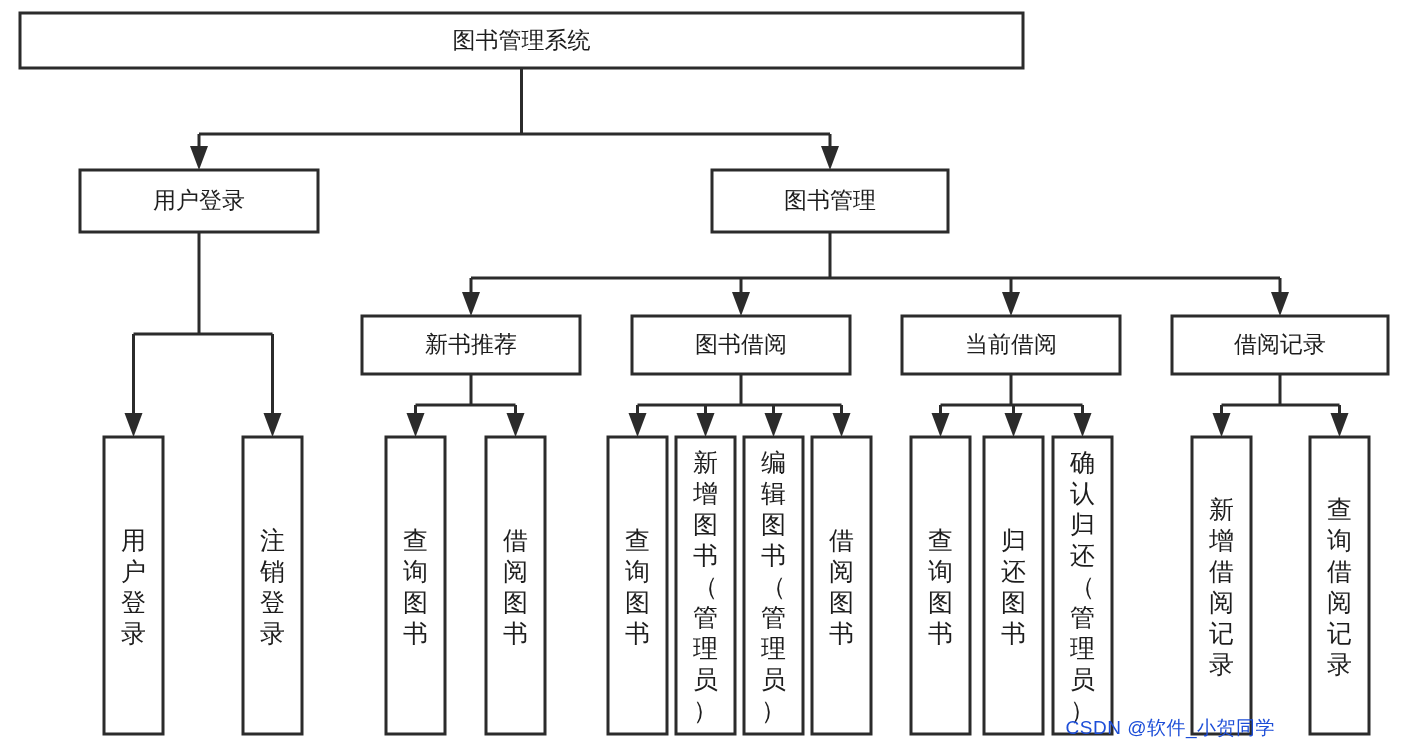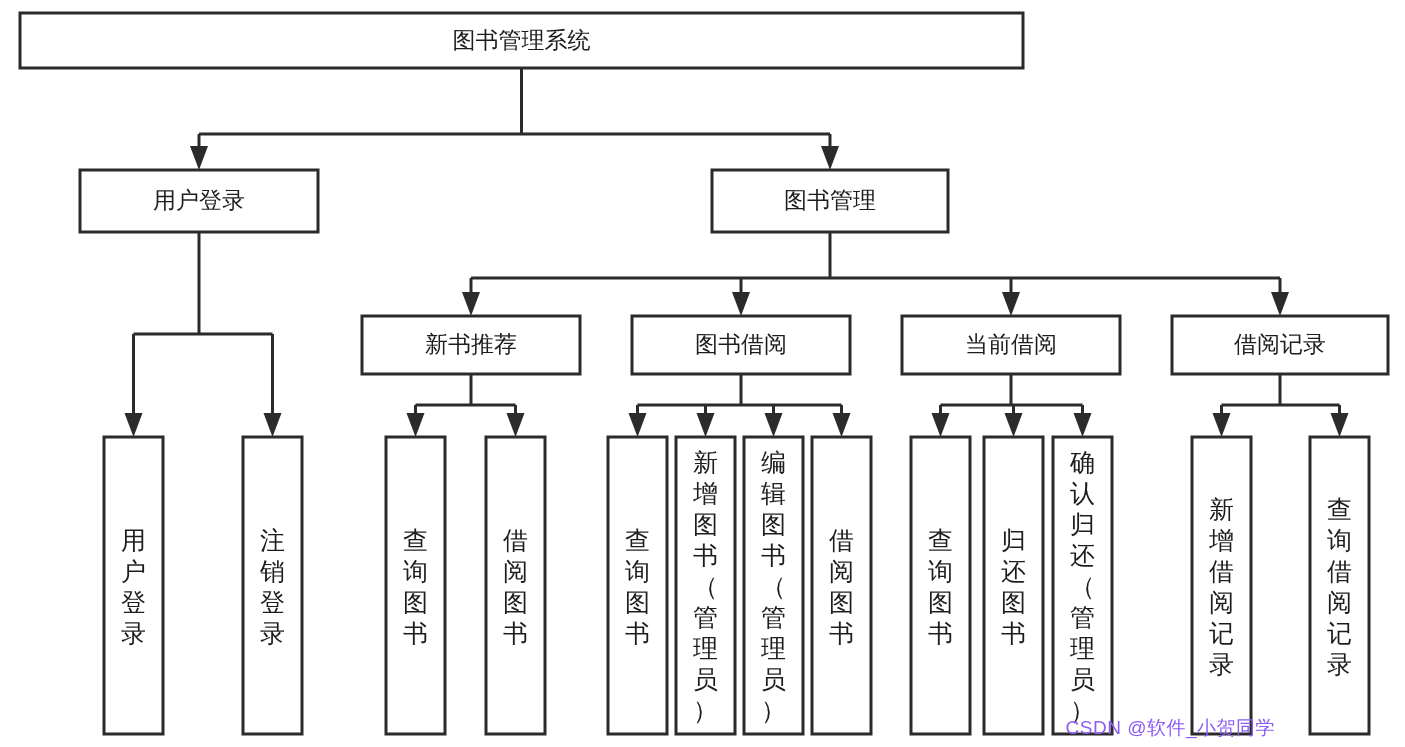--- a/index.html
+++ b/index.html
@@ -54,21 +54,21 @@
     fill: #1d1d1d;
     text-anchor: middle;
     white-space: pre;
   }
   .watermark-text {
     position: absolute;
     right: 12px;
     bottom: 6px;
     font-family: "Liberation Sans", "DejaVu Sans", sans-serif;
     font-size: 19px;
-    color: #8b5cf6;
+    color: #1d4ed8;
     letter-spacing: 0.5px;
     user-select: none;
     white-space: nowrap;
   }
 </style>
 </head>
 <body>
 
 <div id="diagram-root">
   <svg class="diagram-canvas" viewBox="0 0 1405 747">

